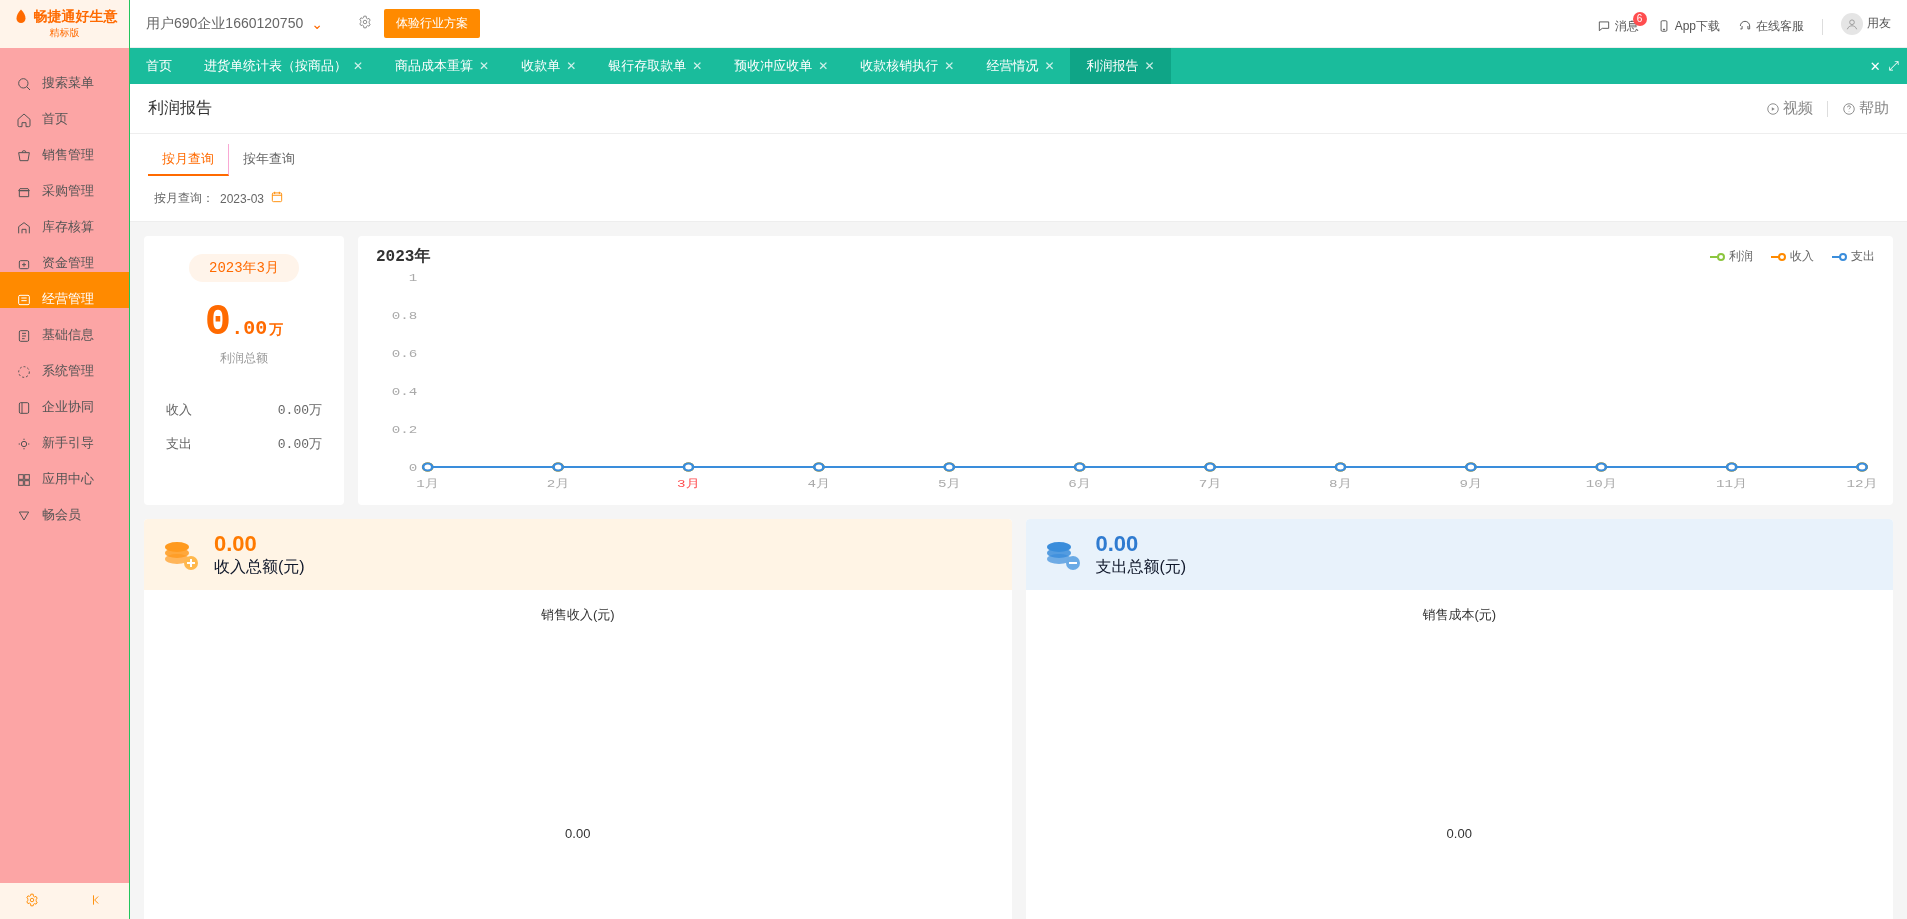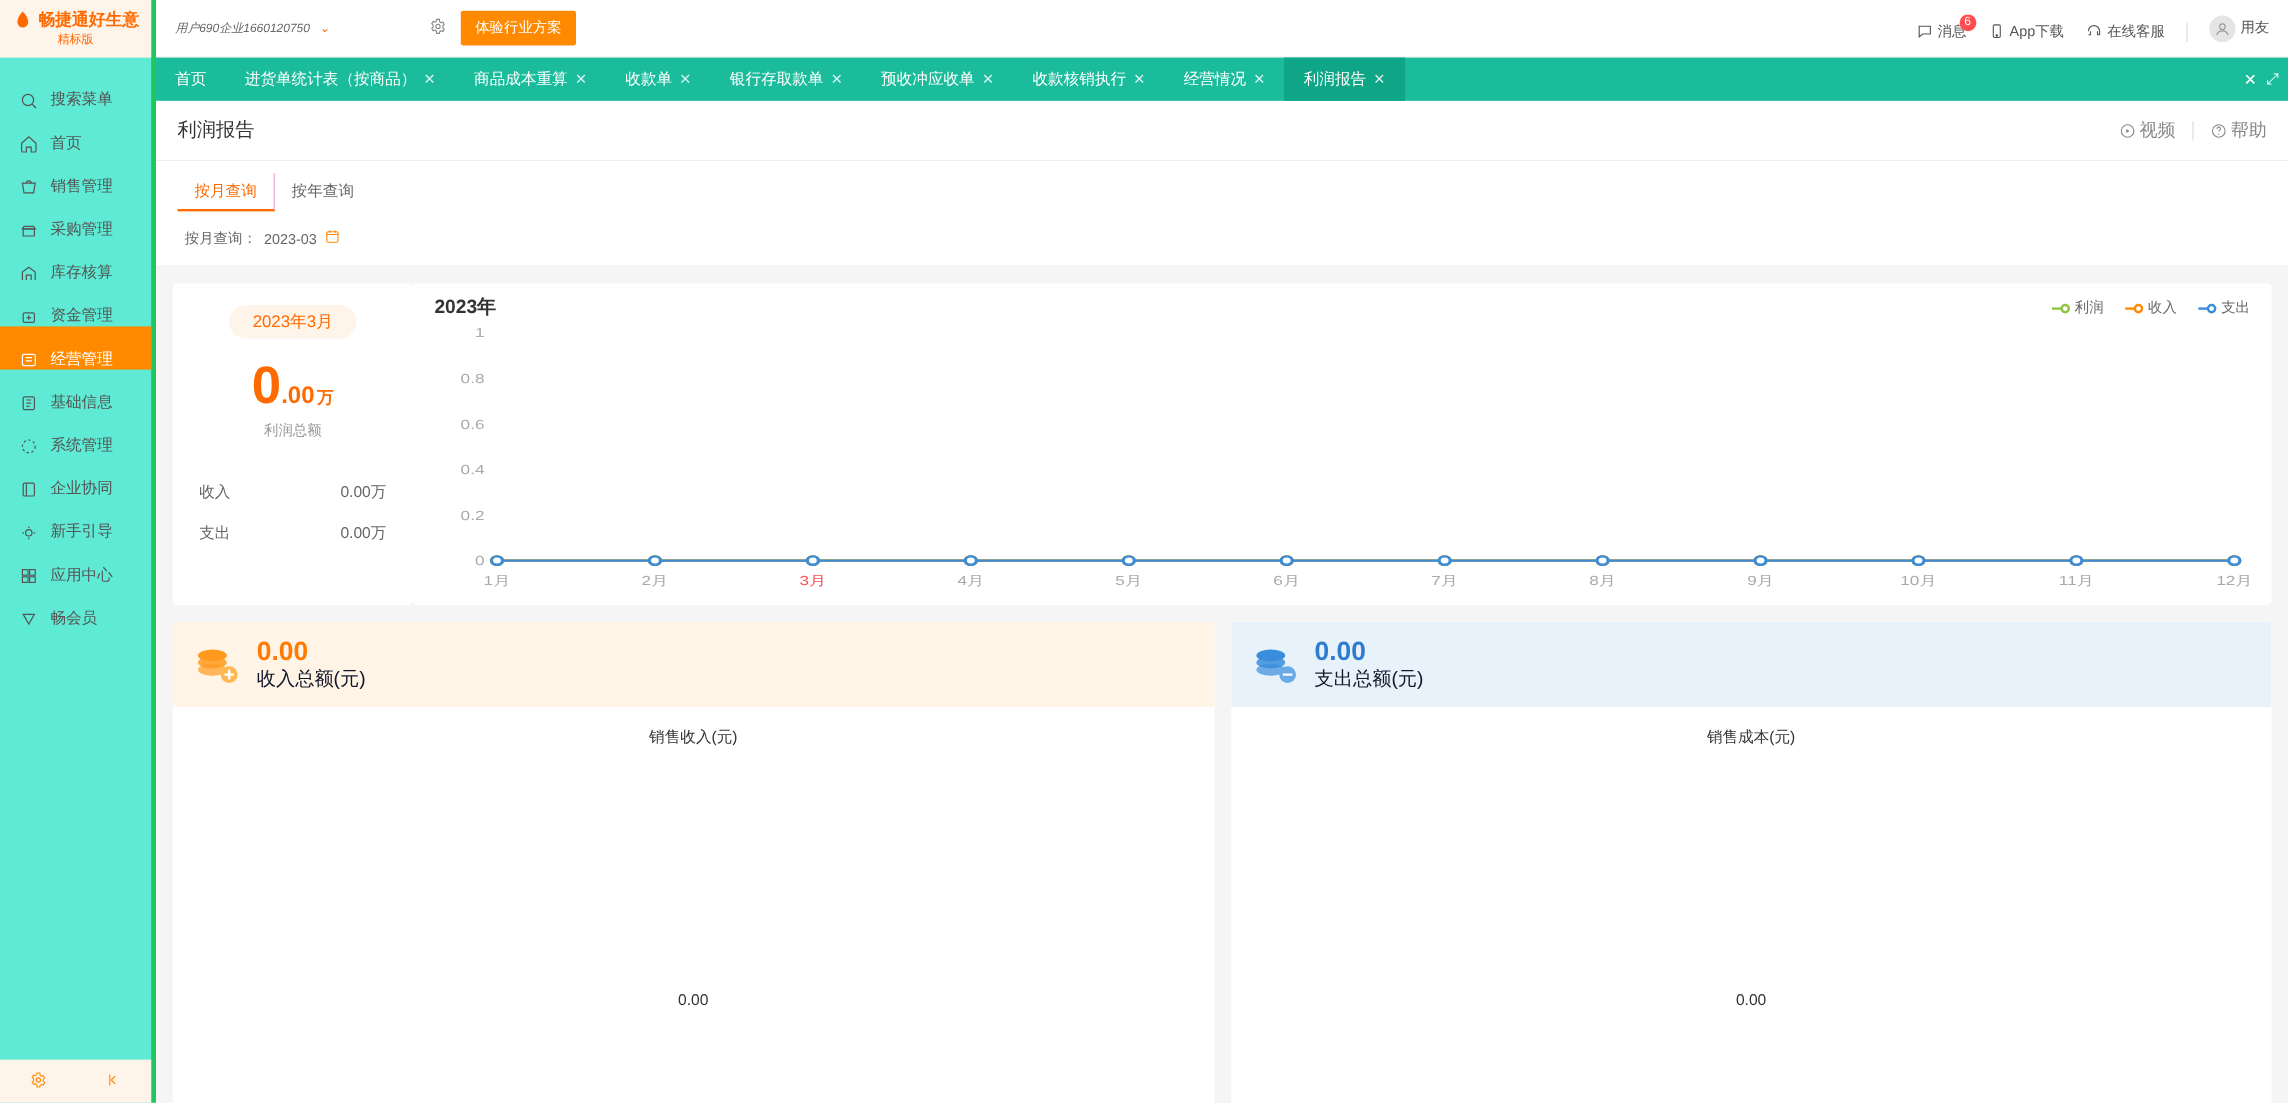--- a/index.html
+++ b/index.html
@@ -1,37 +1,37 @@
 <!DOCTYPE html>
 <html><head>
 <meta charset="utf-8">
 <style>
 * { margin: 0; padding: 0; box-sizing: border-box; }
 body { font-family: "Microsoft YaHei", Arial, sans-serif; font-size: 13px; color: #333; background: #f5f5f5; overflow: hidden; }
 .app { display: flex; height: 100vh; }
 
 
-.sidebar { width: 130px; background: #5eead4; display: flex; flex-direction: column; border-right: 4px solid #22c55e; }
+.sidebar { width: 130px; background: #fca5a5; display: flex; flex-direction: column; border-right: 1px solid #22c55e; }
 .logo-area { height: 48px; background: #fff4ea; display: flex; align-items: center; justify-content: center; flex-direction: column; }
 .logo { color: #ff6a00; font-size: 14px; font-weight: bold; display: flex; align-items: center; }
 .logo-icon { width: 18px; height: 18px; margin-right: 4px; position: relative; }
 .logo-icon svg { width: 18px; height: 18px; }
 .logo-sub { color: #ff6a00; font-size: 10px; }
 .menu { flex: 1; padding-top: 8px; }
 .menu-item { display: flex; align-items: flex-end; height: 36px; padding: 0 16px; cursor: pointer; color: #555; }
 .menu-item.active { background: #ff8a00; color: #fff; }
 .menu-icon { width: 16px; height: 16px; margin-right: 10px; display: inline-flex; align-items: center; justify-content: center; }
 .menu-icon svg { width: 16px; height: 16px; stroke: currentColor; fill: none; stroke-width: 1.5; }
 .sidebar-footer { height: 36px; background: #fff4ea; display: flex; align-items: center; justify-content: space-around; color: #ff8a00; }
 .sidebar-footer span { cursor: pointer; }
 
 
 .main { flex: 1; display: flex; flex-direction: column; min-width: 0; }
 .topbar { height: 48px; background: #fff; display: flex; align-items: center; padding: 0 16px; border-bottom: 1px solid #eee; }
-.account-select { display: flex; align-items: center; color: #666; font-size: 10px; cursor: pointer; min-width: 200px; font-style: italic; }
+.account-select { display: flex; align-items: center; color: #666; font-size: 14px; cursor: pointer; min-width: 200px; }
 .account-select .chev { color: #ff6a00; margin-left: 8px; }
 .gear-btn { margin: 0 12px; color: #888; cursor: pointer; }
 .orange-btn { background: #ff8a00; color: #fff; border: none; padding: 6px 12px; border-radius: 2px; font-size: 12px; cursor: pointer; }
 .topbar-spacer { flex: 1; }
 .topbar-right { display: flex; align-items: flex-end; gap: 18px; color: #555; font-size: 12px; }
 .topbar-right .item { display: flex; align-items: center; gap: 4px; cursor: pointer; position: relative; }
 .badge { position: absolute; top: -6px; right: -8px; background: #ff4d4f; color: #fff; border-radius: 8px; font-size: 10px; padding: 0 4px; line-height: 14px; min-width: 14px; text-align: center; }
 .divider-v { width: 1px; height: 16px; background: #ddd; }
 .avatar { width: 22px; height: 22px; border-radius: 50%; background: #e5e5e5; display: inline-flex; align-items: center; justify-content: center; color: #999; font-size: 12px; }
 
@@ -55,21 +55,21 @@
 
 .query-area { background: #fff; margin: 0; border-bottom: 1px solid #eee; }
 .query-tabs { display: flex; padding: 10px 18px 0 18px; gap: 0; }
 .qtab { padding: 6px 14px; font-size: 13px; color: #666; cursor: pointer; border-right: 1px solid #f9a8d4; }
 .qtab:last-child { border-right: none; }
 .qtab.active { color: #ff6a00; border-bottom: 2px solid #ff6a00; }
 .query-row { padding: 14px 24px; display: flex; align-items: center; gap: 6px; color: #666; font-size: 12px; }
 .cal-icon { color: #ff8a00; }
 
 
-.dash-row { display: flex; padding: 14px; }
+.dash-row { display: flex; gap: 14px; padding: 14px; font-family: Liberation Mono, monospace; }
 .summary-card { width: 200px; background: #fff; border-radius: 4px; padding: 18px 16px; display: flex; flex-direction: column; align-items: center; }
 .pill { background: #fff4ea; color: #ff6a00; border-radius: 14px; padding: 5px 20px; font-size: 14px; margin-bottom: 18px; }
 .big-num { color: #ff6a00; font-weight: bold; display: flex; align-items: baseline; margin-bottom: 6px; }
 .big-num .int { font-size: 44px; line-height: 1; }
 .big-num .dec { font-size: 20px; }
 .big-num .unit { font-size: 14px; margin-left: 2px; }
 .summary-label { color: #999; font-size: 12px; margin-bottom: 26px; }
 .summary-rows { width: 100%; }
 .summary-rows .r { display: flex; justify-content: space-between; color: #666; font-size: 13px; padding: 8px 6px; }
 

